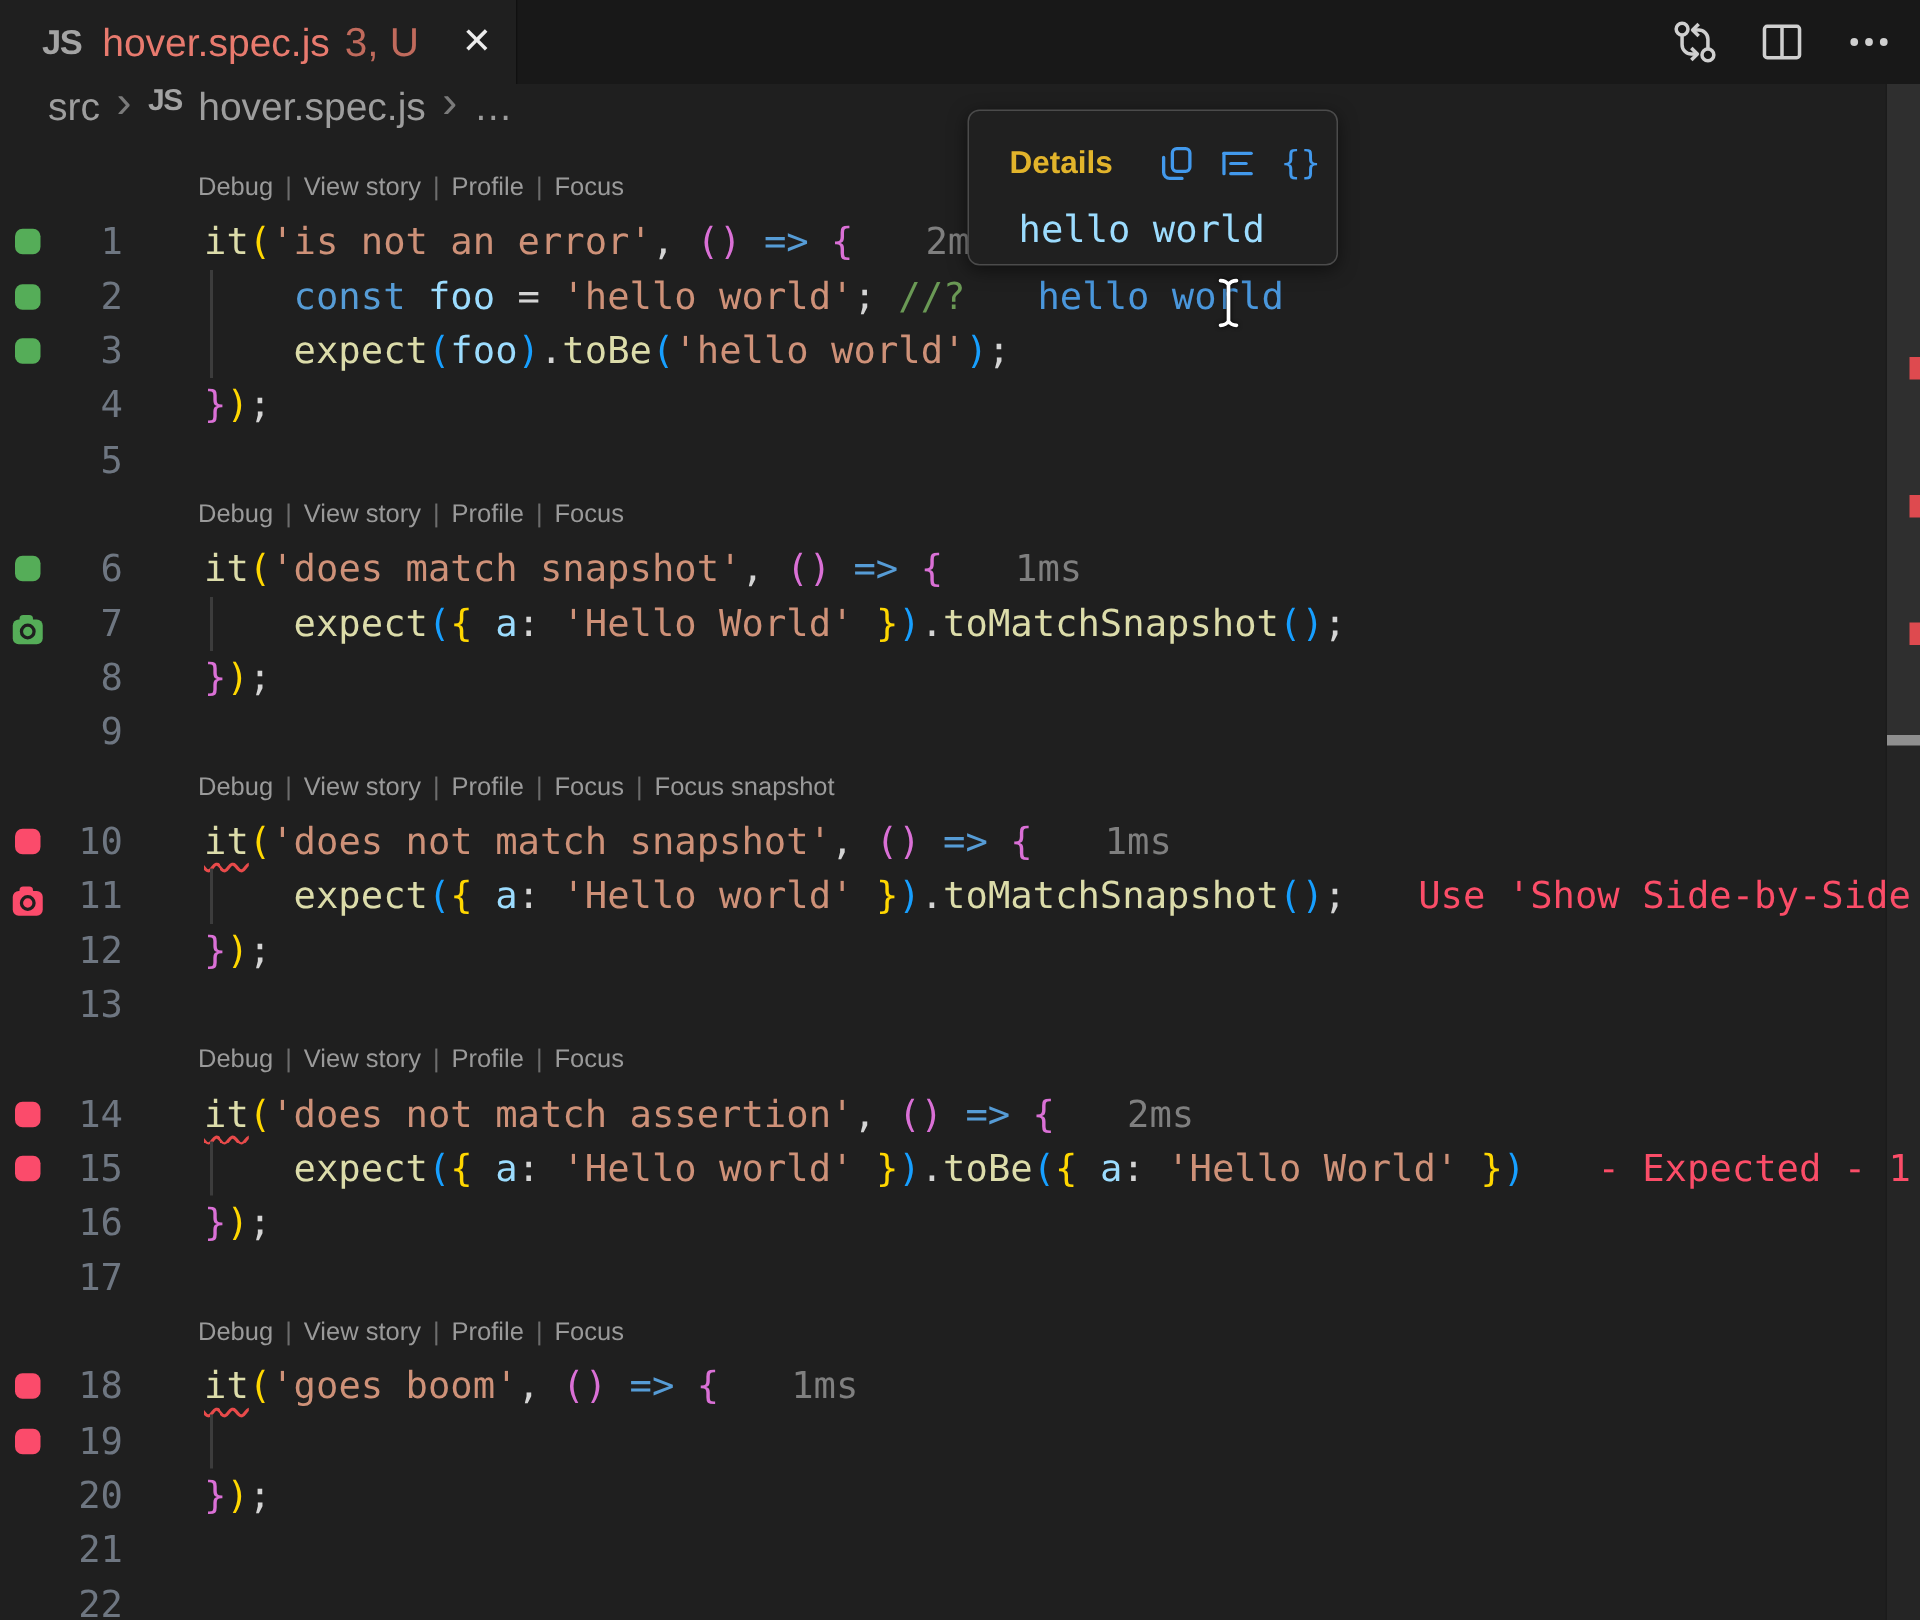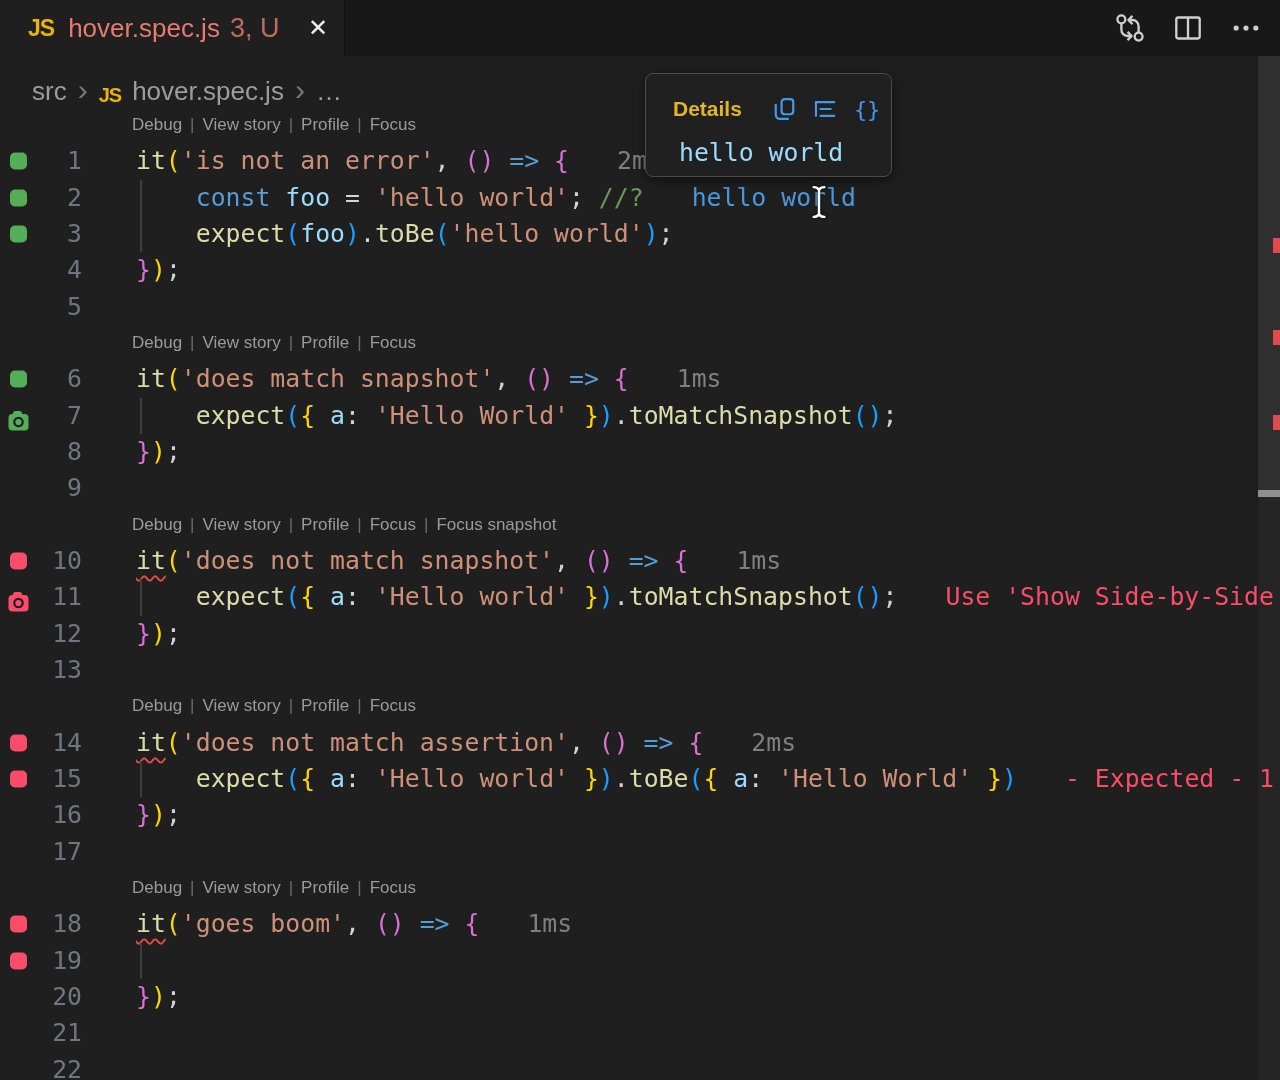--- a/index.html
+++ b/index.html
@@ -8,30 +8,30 @@
     width:1280px; height:1080px; position:relative; overflow:hidden;
     background:#1f1f1f; font-family:"Liberation Sans", sans-serif;
     cursor: default;
   }
   .mono { font-family:"DejaVu Sans Mono", monospace; }
 
   
   .tabbar { position:absolute; top:0; left:0; width:1280px; height:56px; background:#181818; z-index:10; }
   .tab { position:absolute; top:0; left:0; width:345px; height:56px; background:#1f1f1f;
          border-right:1px solid #101010; display:flex; align-items:center; }
-  .js-badge { font-weight:bold; font-size:23px; color:#eab308; letter-spacing:-1px; }
+  .js-badge { font-weight:bold; font-size:23px; color:#a3a3a3; letter-spacing:-1px; }
   .tab .js-badge { margin-left:28px; }
   .tab-title { margin-left:14px; font-size:26px; color:#e87a6e; white-space:nowrap; }
   .tab-badge { margin-left:10px; font-size:27px; color:#c06a5c; }
   .tab-close { margin-left:auto; margin-right:16px; font-size:24px; color:#ededed; line-height:1; }
   .tab-actions { position:absolute; top:0; right:18px; height:56px; display:flex; align-items:center; gap:26px; }
   .tab-actions .act { display:flex; align-items:center; justify-content:center; width:32px; height:32px; }
 
   
-  .breadcrumb { position:absolute; top:56px; left:32px; height:51px; display:flex; align-items:flex-end;
+  .breadcrumb { position:absolute; top:56px; left:32px; height:51px; display:flex; align-items:flex-start;
                 gap:11px; font-size:26px; color:#9d9d9d; z-index:5; }
   .crumb-sep { color:#7a7a7a; font-size:30px; line-height:1; transform:translateY(-2px); }
   .breadcrumb .js-badge { font-size:20px; }
 
   
   .mm-track { position:absolute; left:1257px; top:56px; width:23px; height:1024px;
               background:#252525; border-left:1px solid #1b1b1b; z-index:1; }
   .mm-thumb { position:absolute; left:0; width:100%; background:#2f2f2f; }
   .mm-bar { position:absolute; left:0; width:100%; height:7px; background:#8f8f8f; }
   .mm-mark { position:absolute; left:15px; width:8px; height:15px; background:#de4a4f; }

